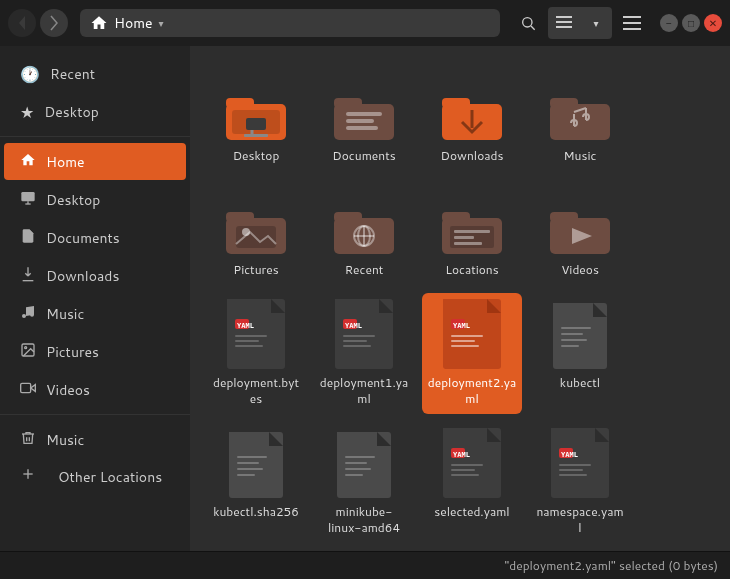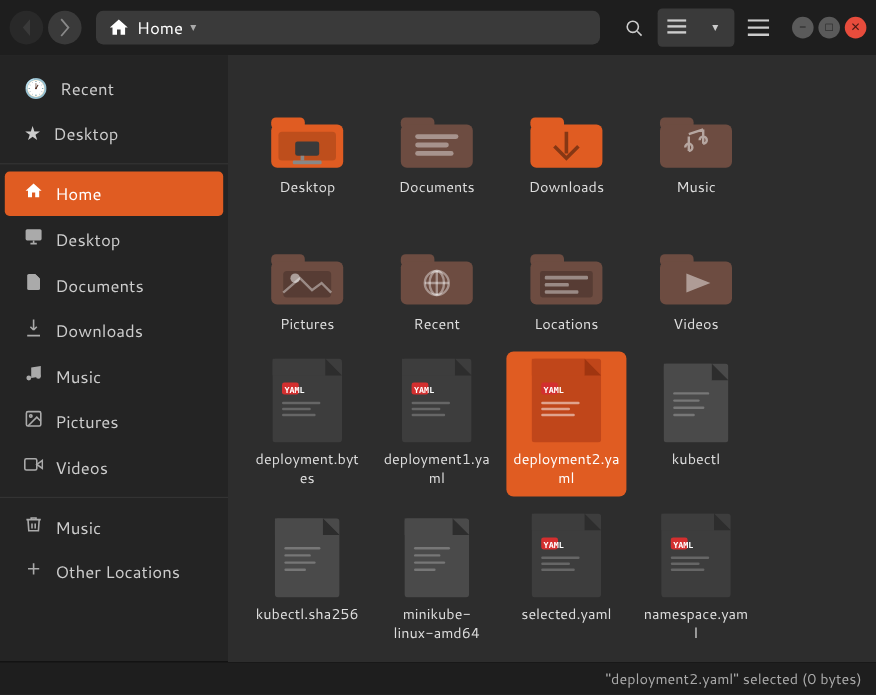--- a/index.html
+++ b/index.html
@@ -101,21 +101,21 @@
     }
     .sidebar-item.active { background: #e05c22; color: #fff; }
     .sidebar-item .si-icon { font-size: 16px; flex-shrink: 0; }
     .sidebar-divider { height: 1px; background: #333; margin: 6px 0; }
     .sidebar-add-item {
       display: flex; align-items: center;
       padding: 7px 16px;
       color: #ccc;
       font-size: 14px;
       cursor: pointer;
-      gap: 10px;
+      gap: 22px;
       border-radius: 4px;
       margin: 1px 4px;
     }
 
     
     .file-area {
       flex: 1;
       background: #2d2d2d;
       overflow-y: auto;
       padding: 20px 16px;

